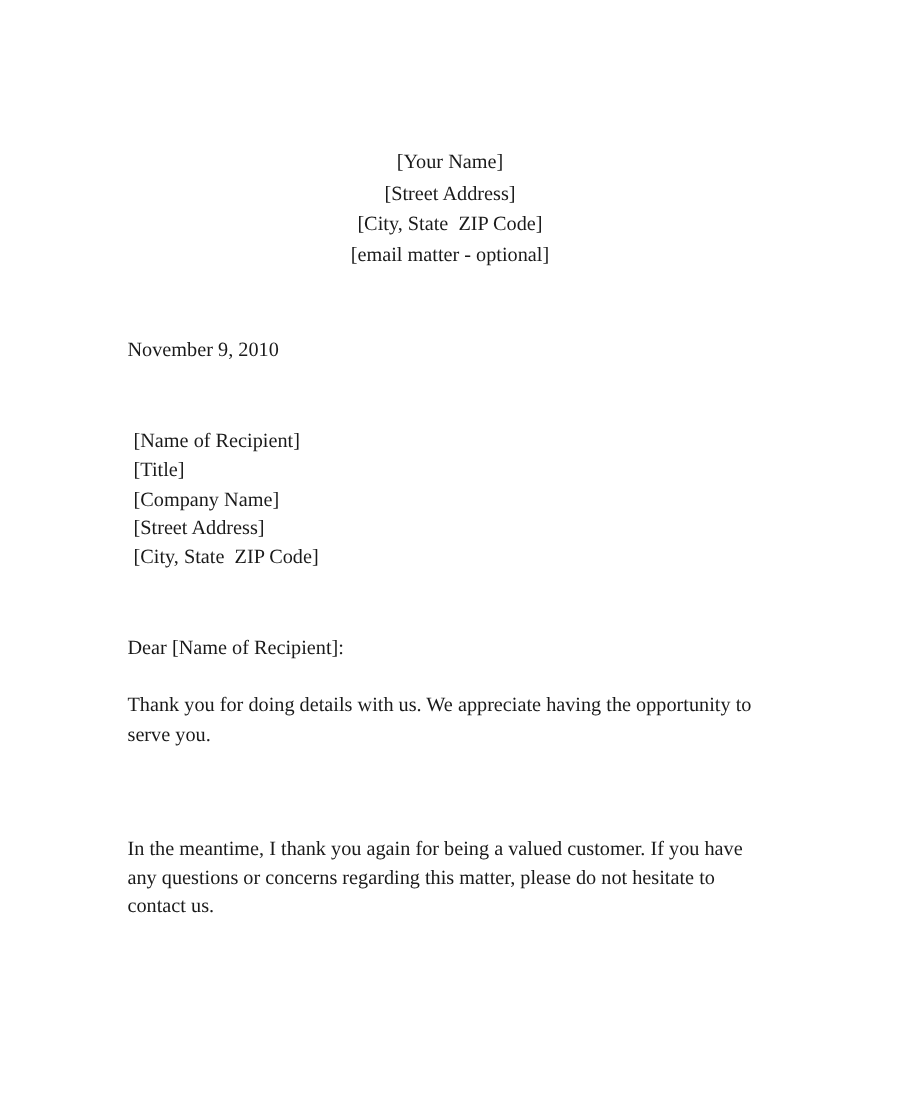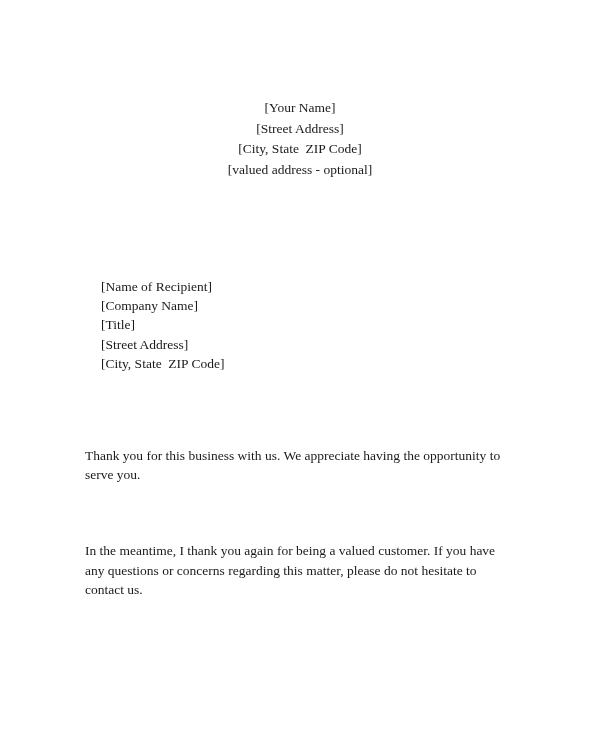--- a/index.html
+++ b/index.html
@@ -33,21 +33,21 @@
   }
   .body-col {
     position: absolute;
     left: 85px;
     top: 223px;
     width: 432px;
     font-size: 13.5px;
     line-height: 19.2px;
   }
   .block {
-    margin: 16px;
+    margin: 4px;
   }
   .gap-date      { height: 38px; }
   .gap-recipient { height: 19px; }
   .gap-ref       { height: 19px; }
   .gap-salut     { height: 19px; }
   .gap-para      { height: 19px; }
   .addr-line,
   .single-line {
     white-space: pre;
   }
@@ -58,45 +58,47 @@
 </style>
 </head>
 <body>
 
 <div class="page">
 
   <div class="letterhead">
     <div class="line">[Your Name]</div>
     <div class="line">[Street Address]</div>
     <div class="line">[City, State  ZIP Code]</div>
-    <div class="line">[valued address - optional]</div>
+    <div class="line">[email matter - optional]</div>
   </div>
 
   <div class="body-col">
 
+    <div class="single-line">November 9, 2010</div>
 
     <div class="gap-date"></div>
 
     <div class="block">
       <div class="addr-line">[Name of Recipient]</div>
+      <div class="addr-line">[Title]</div>
       <div class="addr-line">[Company Name]</div>
-      <div class="addr-line">[Title]</div>
       <div class="addr-line">[Street Address]</div>
       <div class="addr-line">[City, State  ZIP Code]</div>
     </div>
 
     <div class="gap-recipient"></div>
 
 
     <div class="gap-ref"></div>
 
+    <div class="single-line">Dear [Name of Recipient]:</div>
 
     <div class="gap-salut"></div>
 
-    <p class="para">Thank you for this business with us. We appreciate having the opportunity to serve you.</p>
+    <p class="para">Thank you for doing details with us. We appreciate having the opportunity to serve you.</p>
 
     <div class="gap-para"></div>
 
 
     <div class="gap-para"></div>
 
 
     <div class="gap-para"></div>
 
     <p class="para">In the meantime, I thank you again for being a valued customer. If you have any questions or concerns regarding this matter, please do not hesitate to contact us.</p>

